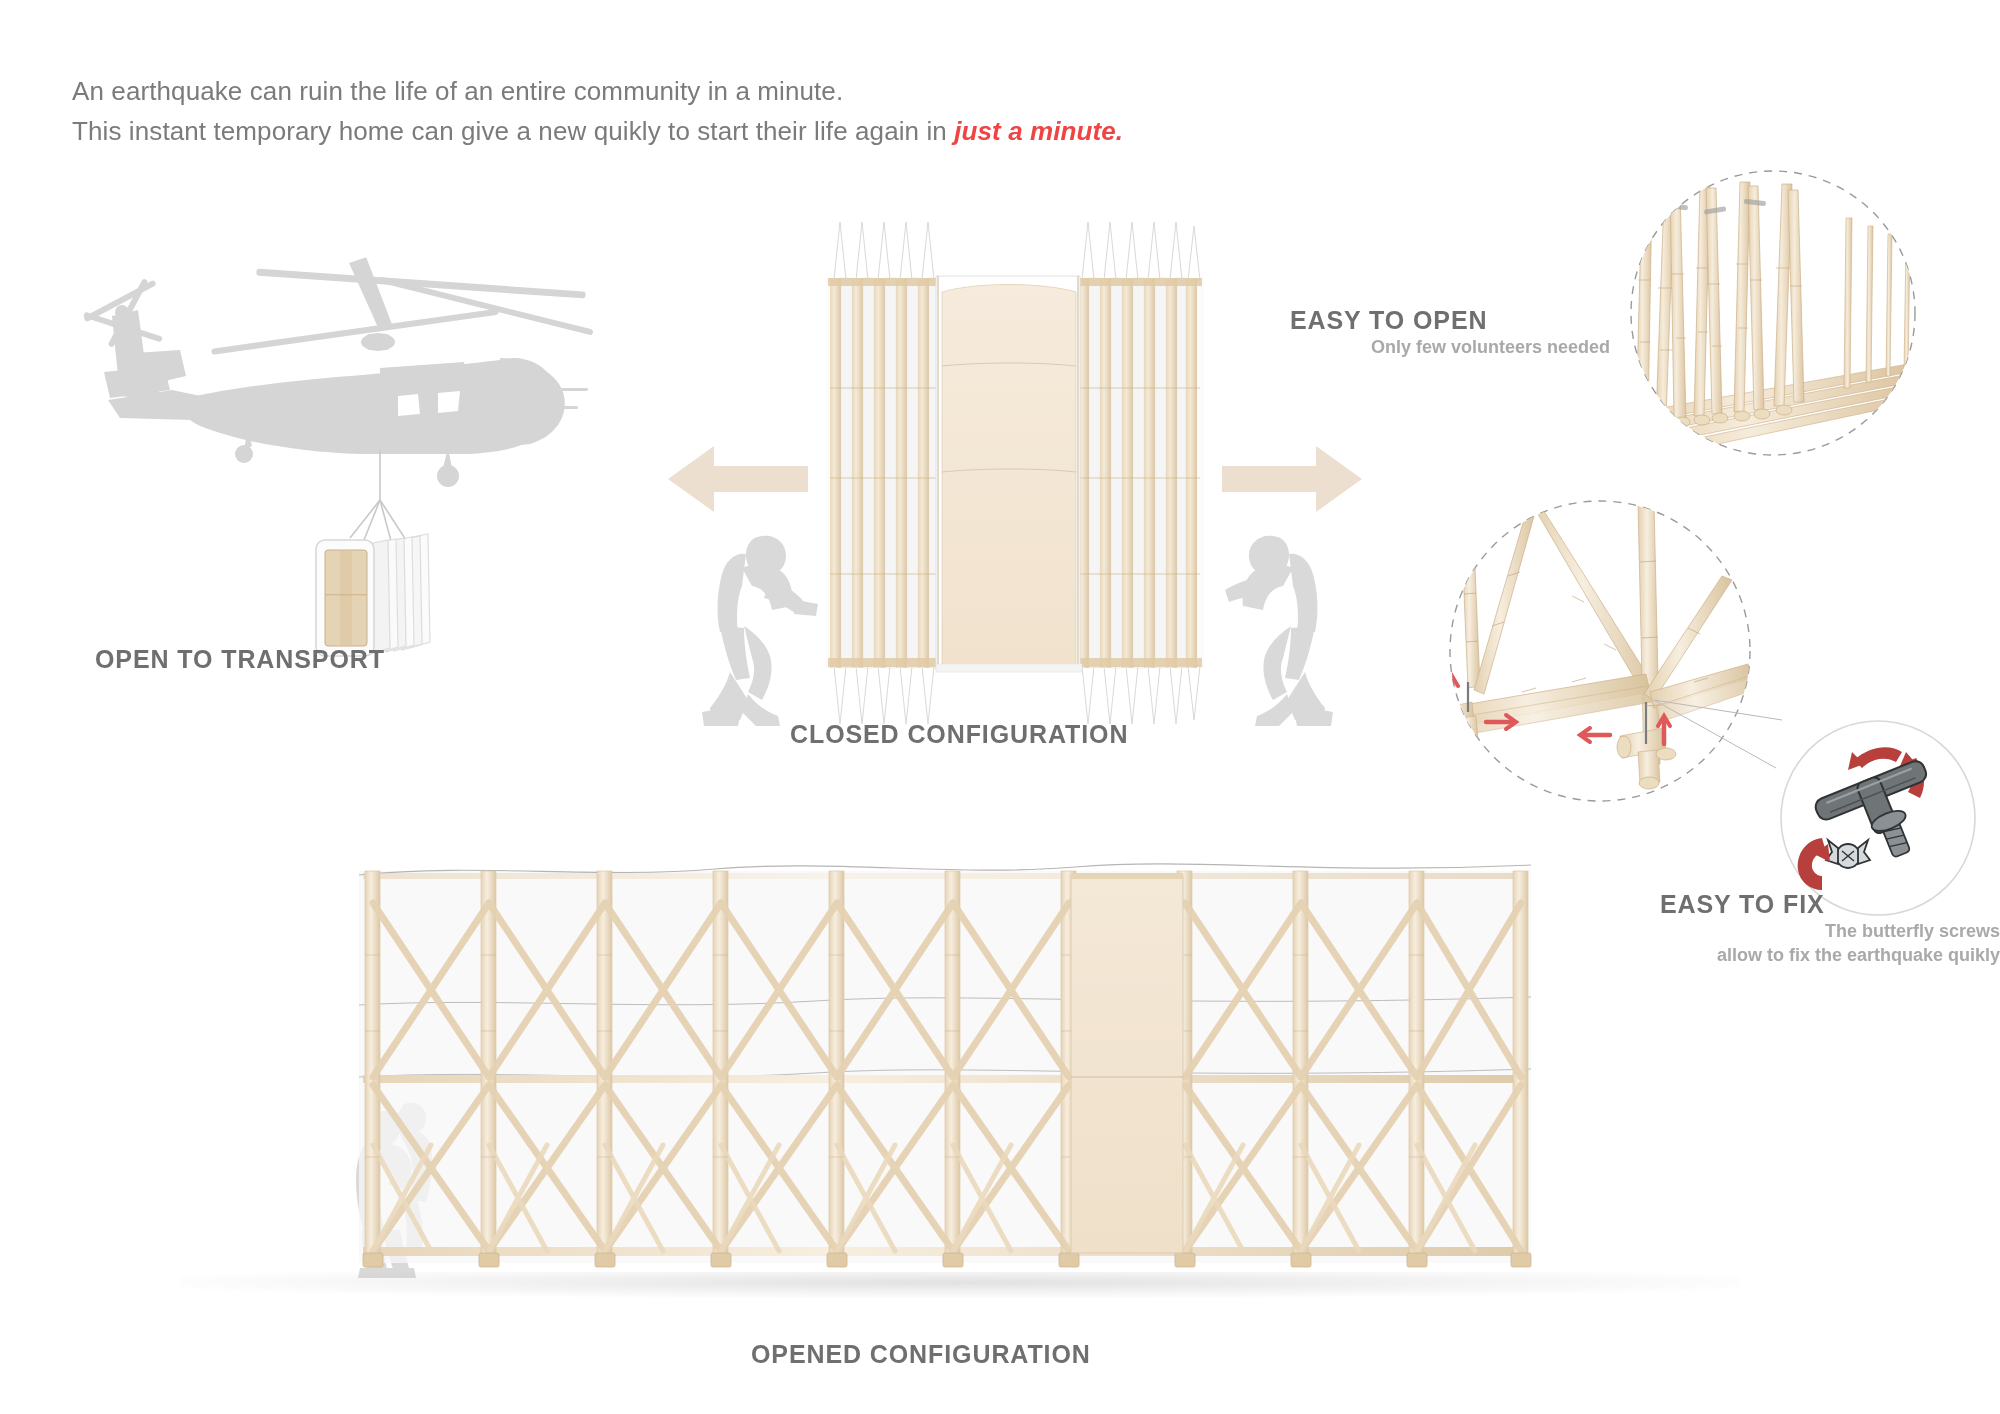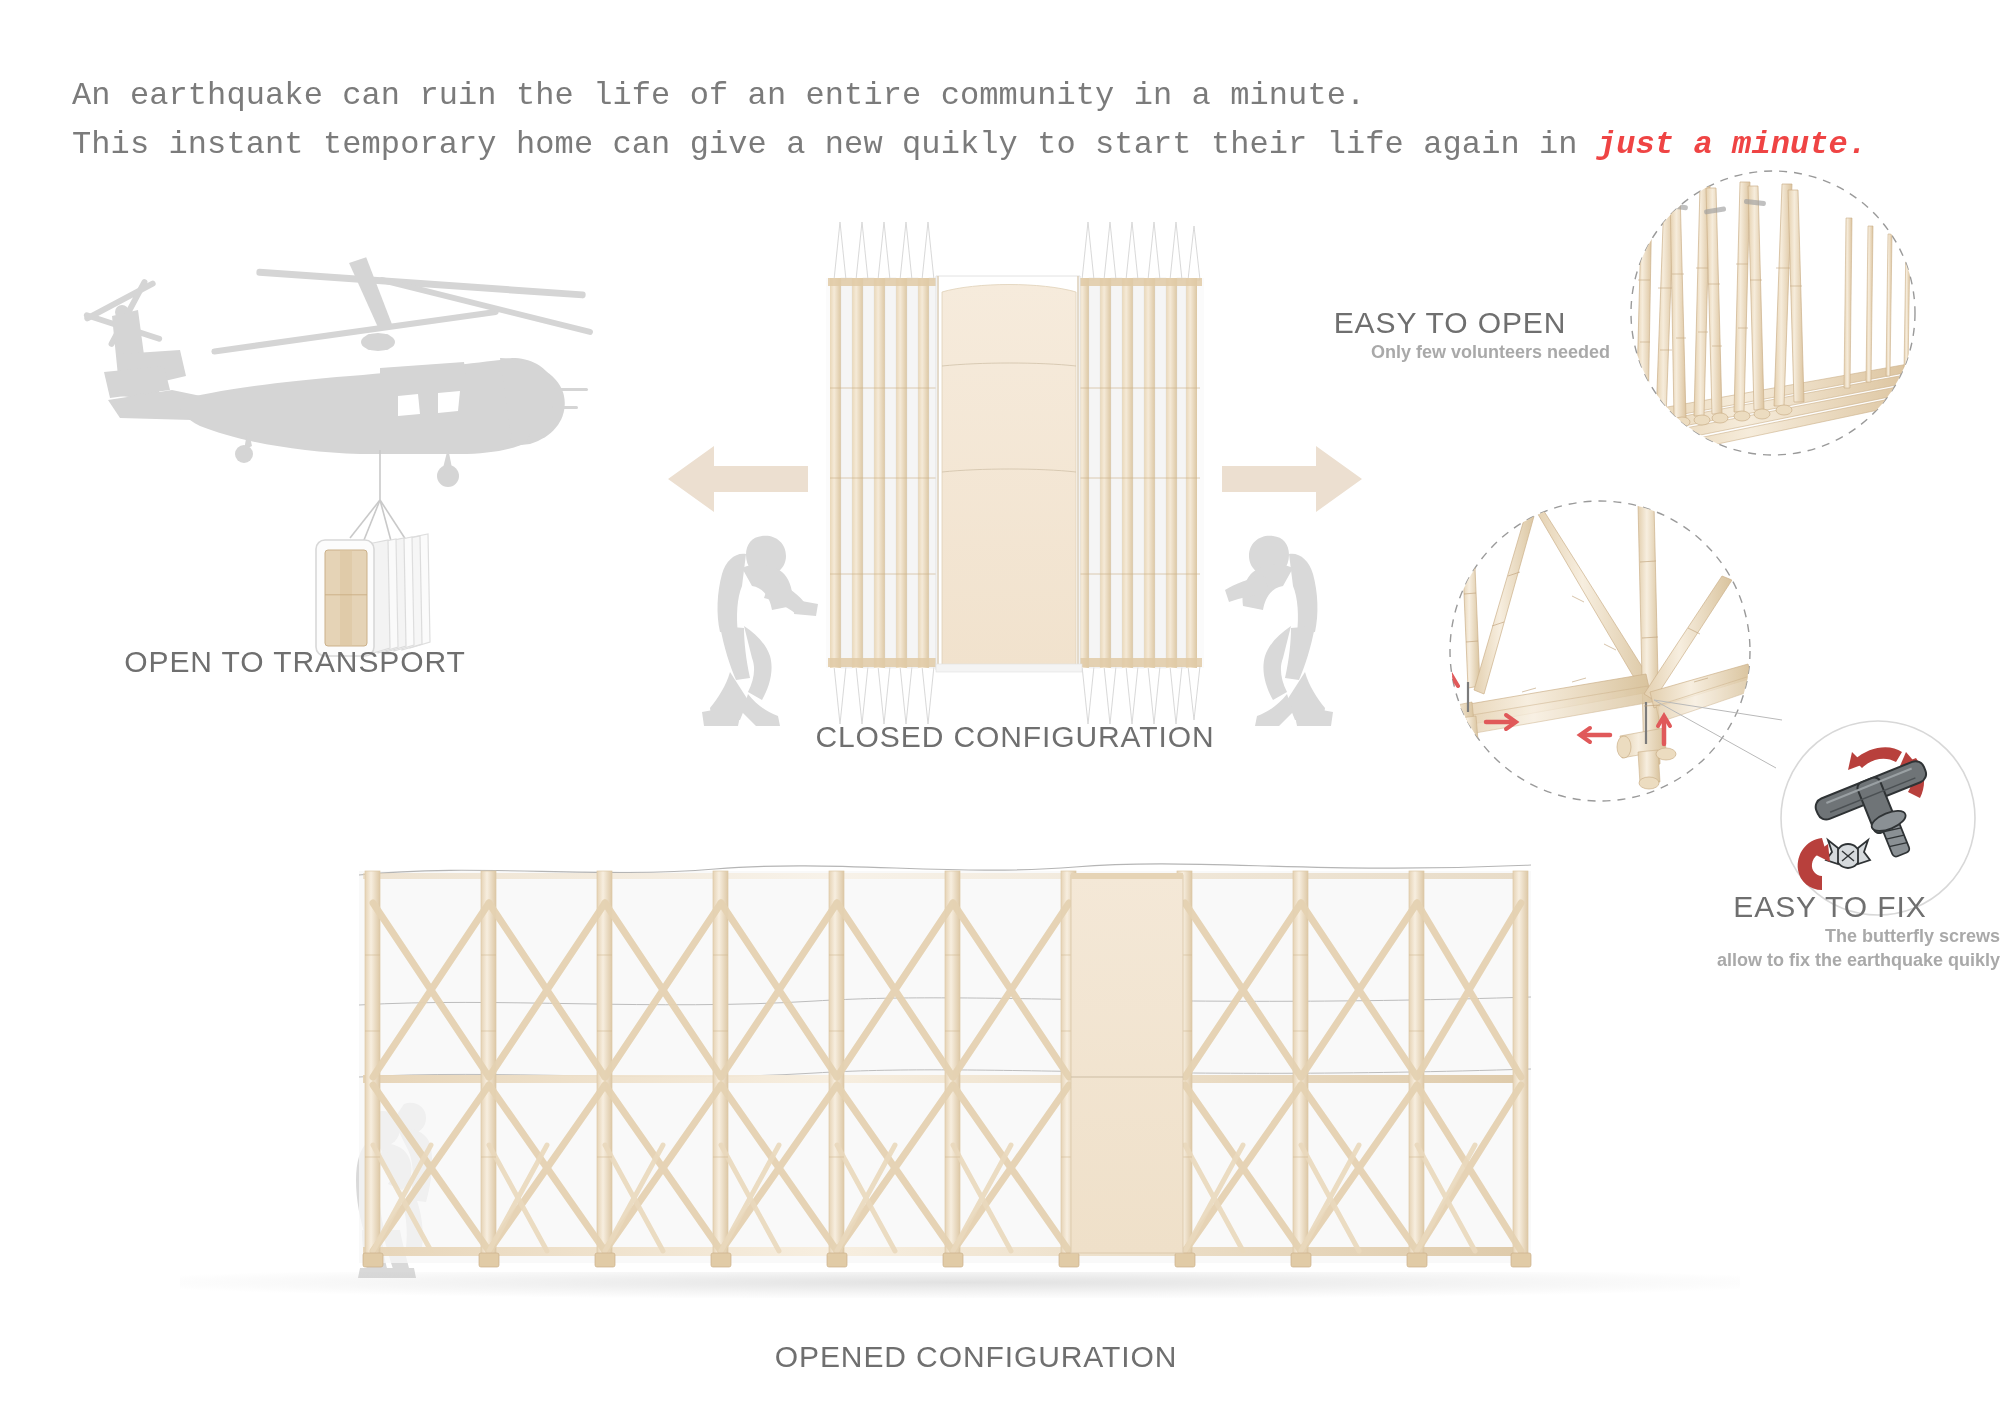--- a/index.html
+++ b/index.html
@@ -17,40 +17,38 @@
   }
 
   
   #intro {
     position: absolute;
     left: 72px; top: 72px;
     width: 1300px;
     line-height: 1.52;
   }
   #intro .line {
-    font-size: 32px;
+    font-size: 26px;
     font-weight: 400;
     color: #7b7b7b;
     letter-spacing: .1px;
     white-space: nowrap;
-    font-family: Liberation Mono, monospace;
   }
   #intro .emph {
     font-style: italic;
     font-weight: bold;
     color: #ef4444;
   }
 
   
   .cap-title {
-    font-size: 30px;
-    font-weight: normal;
+    font-size: 25px;
+    font-weight: bold;
     color: #6f6f6f;
     letter-spacing: .9px;
-    text-align: center;
     white-space: nowrap;
   }
   .cap-sub {
     font-size: 18px;
     font-weight: 700;
     color: #a9a9a9;
     text-align: right;
     white-space: nowrap;
     line-height: 1.35;
   }

